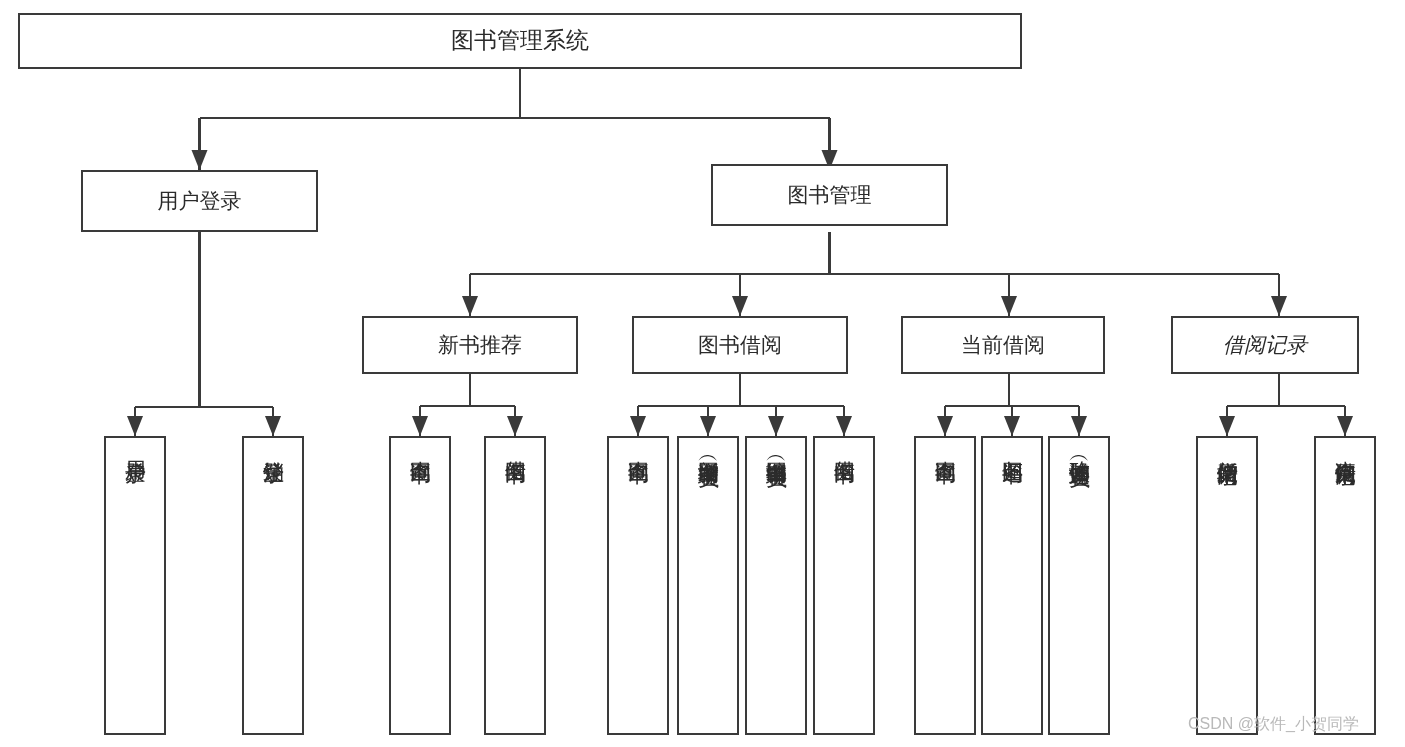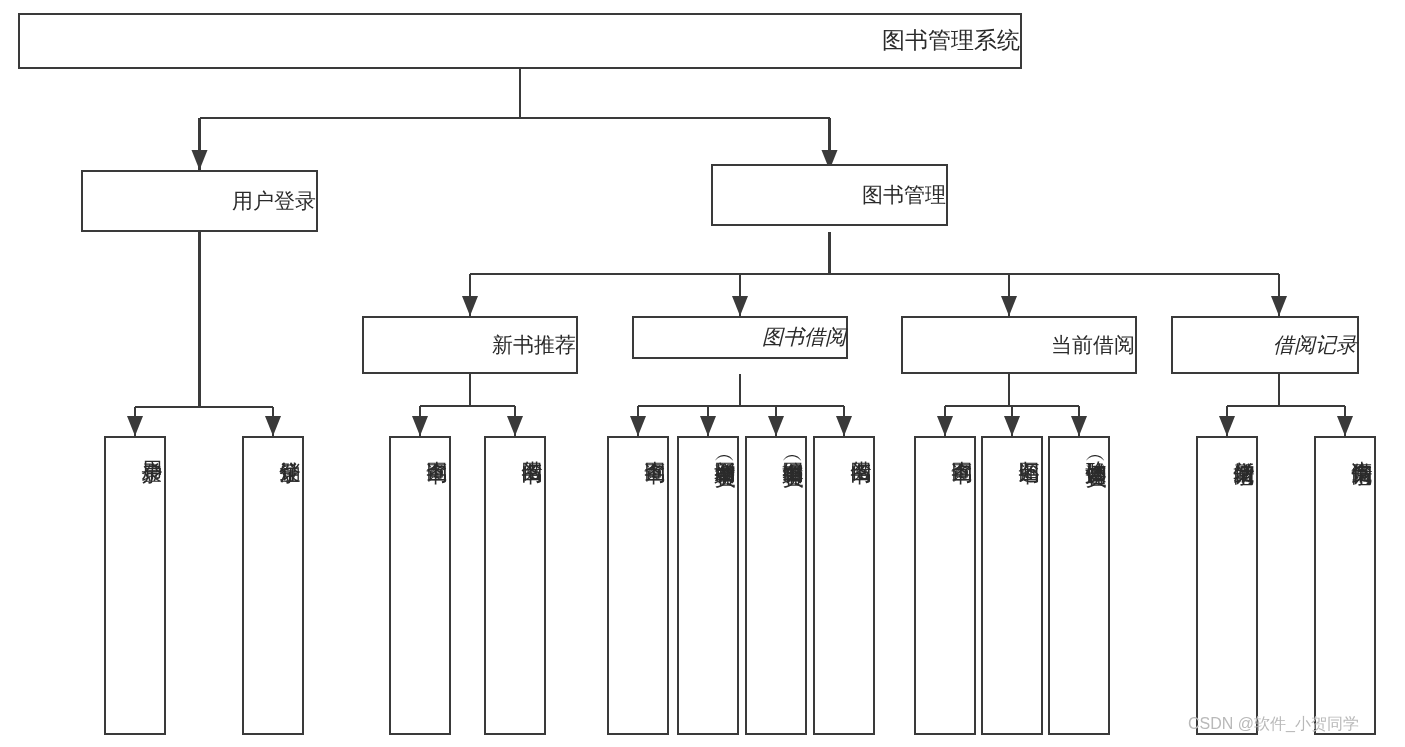--- a/index.html
+++ b/index.html
@@ -24,21 +24,21 @@
     width: 1405px;
     height: 747px;
   }
   .node {
     position: absolute;
     box-sizing: border-box;
     background: #ffffff;
     border: 2.5px solid #3a3a3a;
     display: flex;
     align-items: center;
-    justify-content: flex-end;
+    justify-content: center;
     color: #2b2b2b;
   }
   .node .label {
     display: block;
     text-align: center;
     line-height: 1.18;
   }
   .node.horiz .label {
     writing-mode: horizontal-tb;
   }
@@ -129,24 +129,24 @@
       </div>
       <div class="node horiz lvl-2" style="left: 81px; top: 170px; width: 237px; height: 62px;">
         <span class="label">用户登录</span>
       </div>
       <div class="node horiz lvl-2" style="left: 711px; top: 164px; width: 237px; height: 62px;">
         <span class="label">图书管理</span>
       </div>
       <div class="node horiz lvl-3" style="left: 362px; top: 316px; width: 216px; height: 58px; padding-left: 20px;">
         <span class="label">新书推荐</span>
       </div>
-      <div class="node horiz lvl-3" style="left: 632px; top: 316px; width: 216px; height: 43px; font-style: italic;">
+      <div class="node horiz lvl-3" style="left: 632px; top: 316px; width: 216px; height: 58px;">
         <span class="label">图书借阅</span>
       </div>
-      <div class="node horiz lvl-3" style="left: 901px; top: 316px; width: 236px; height: 58px;">
+      <div class="node horiz lvl-3" style="left: 901px; top: 316px; width: 204px; height: 58px;">
         <span class="label">当前借阅</span>
       </div>
       <div class="node horiz lvl-3" style="left: 1171px; top: 316px; width: 188px; height: 58px; font-style: italic;">
         <span class="label">借阅记录</span>
       </div>
       <div class="node vert lvl-4" style="left: 104px; top: 436px; width: 62px; height: 299px;">
         <span class="label">用户登录</span>
       </div>
       <div class="node vert lvl-4" style="left: 242px; top: 436px; width: 62px; height: 299px;">
         <span class="label">注销登录</span>

